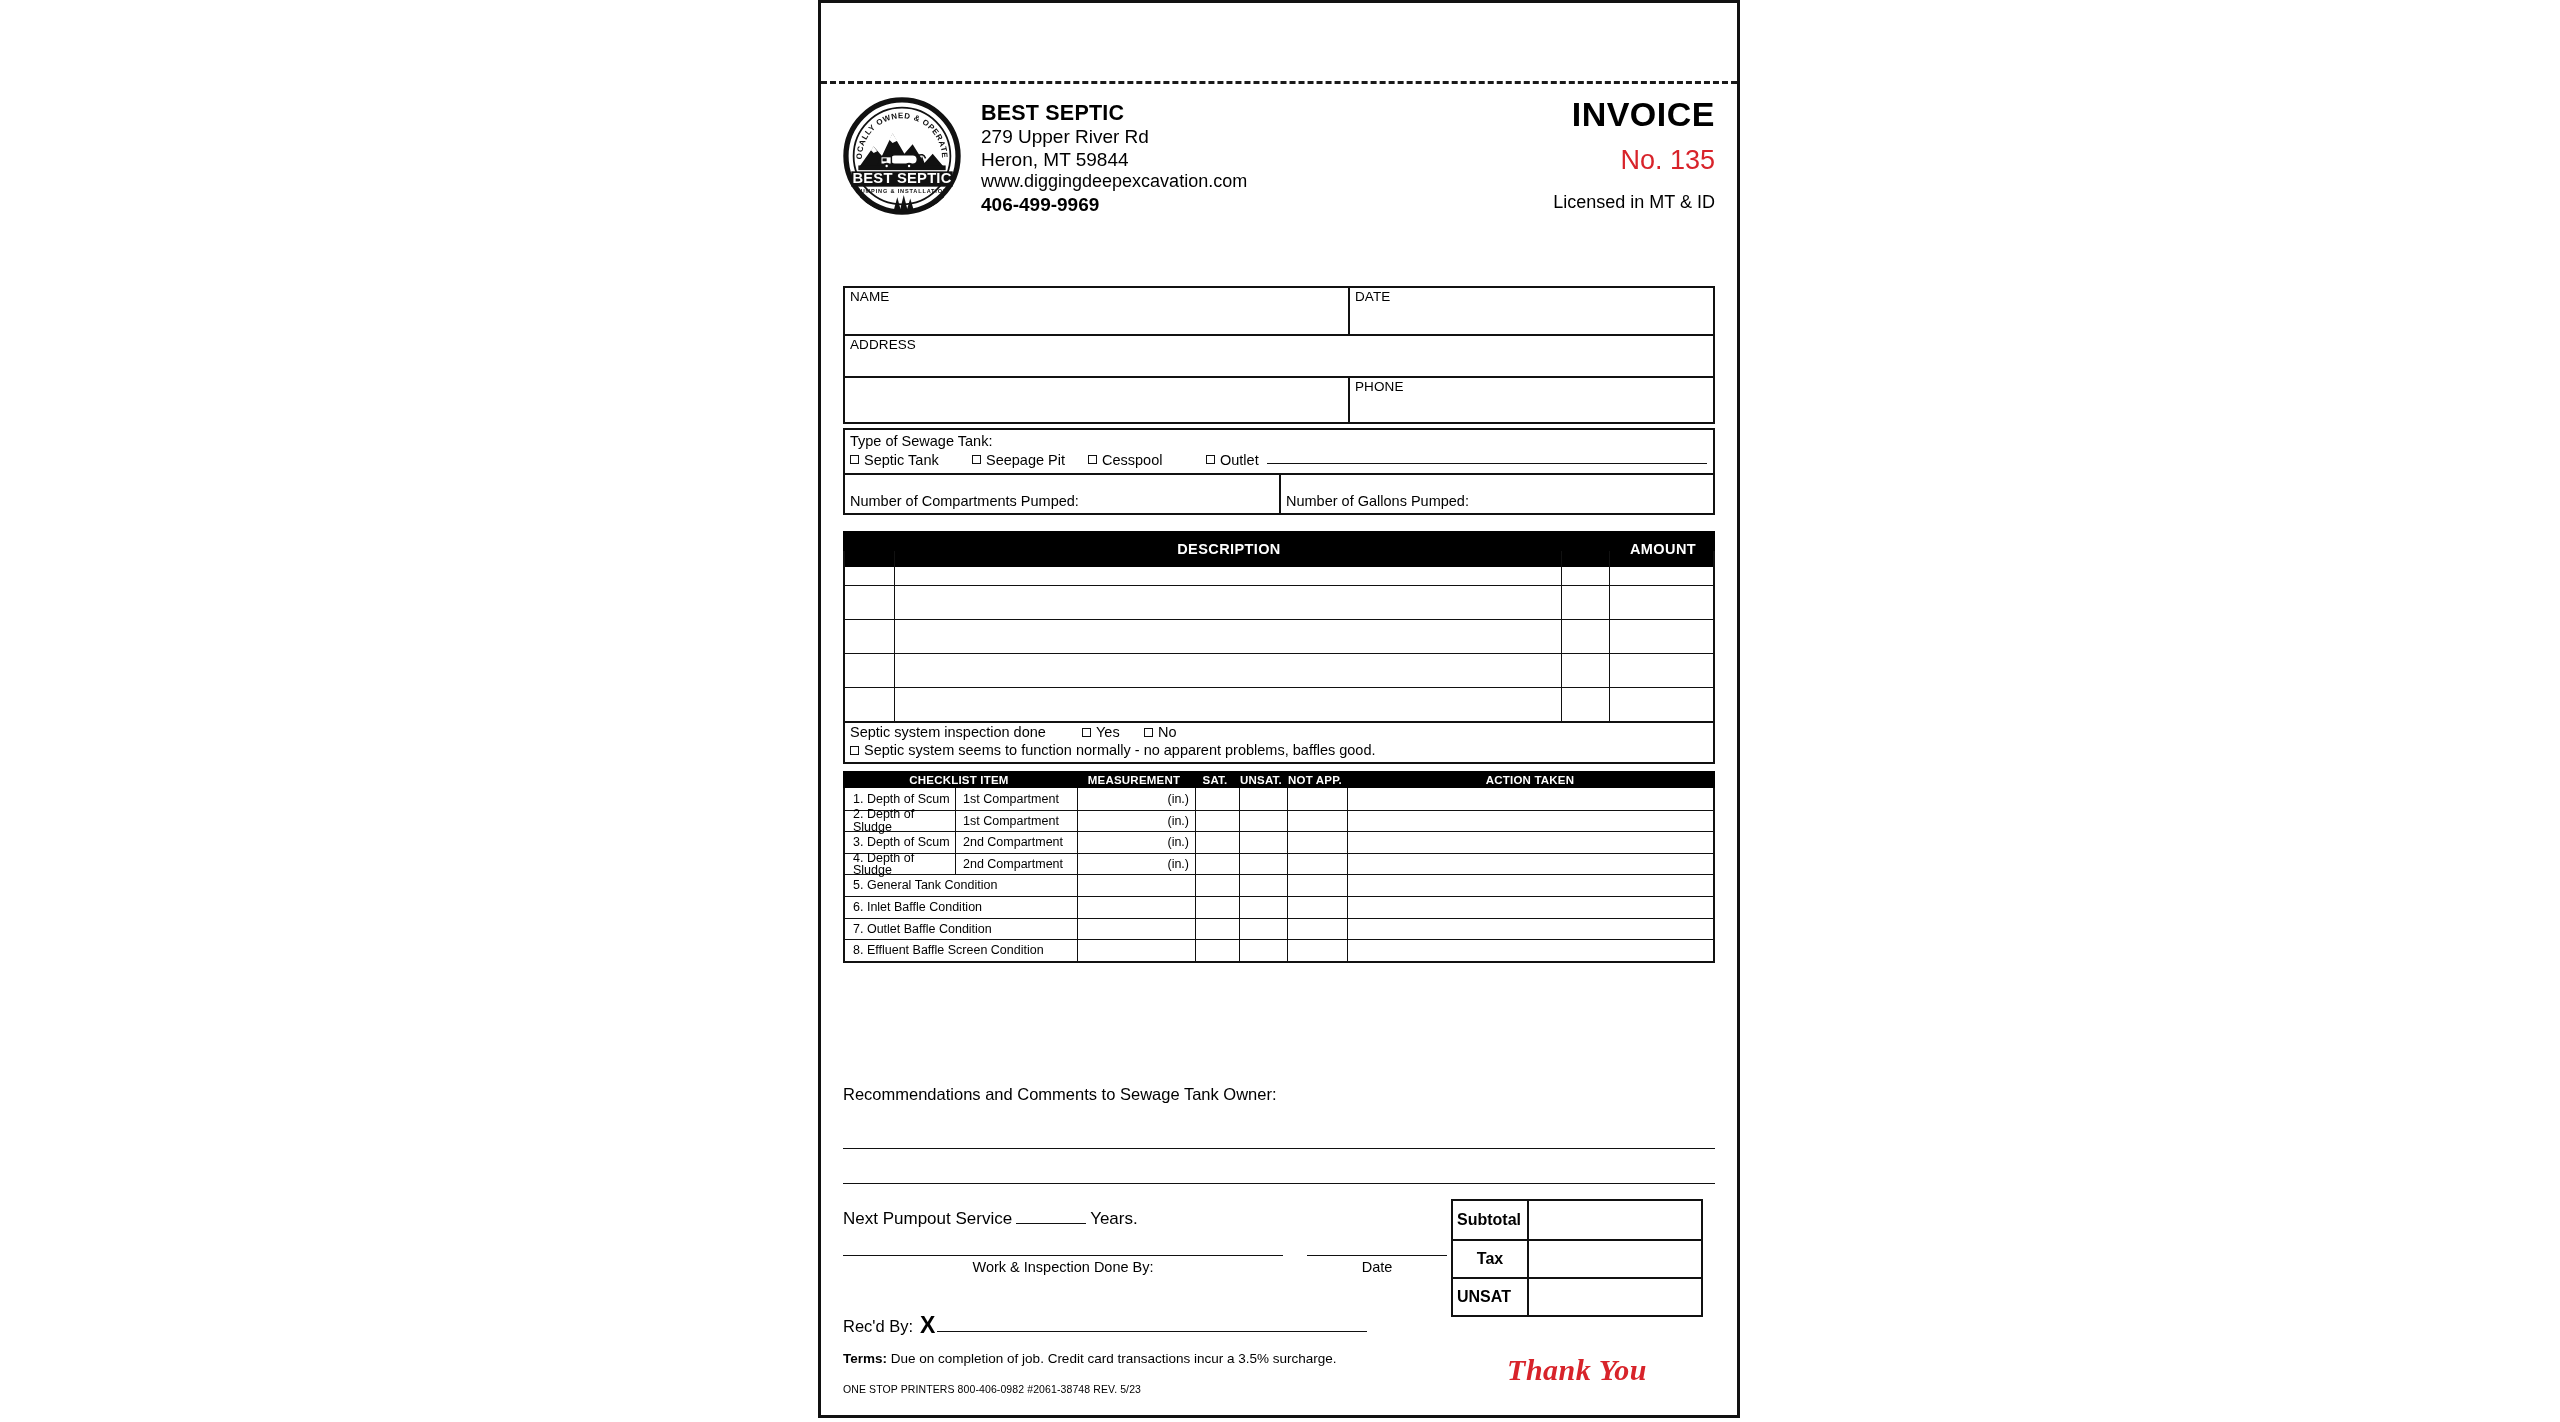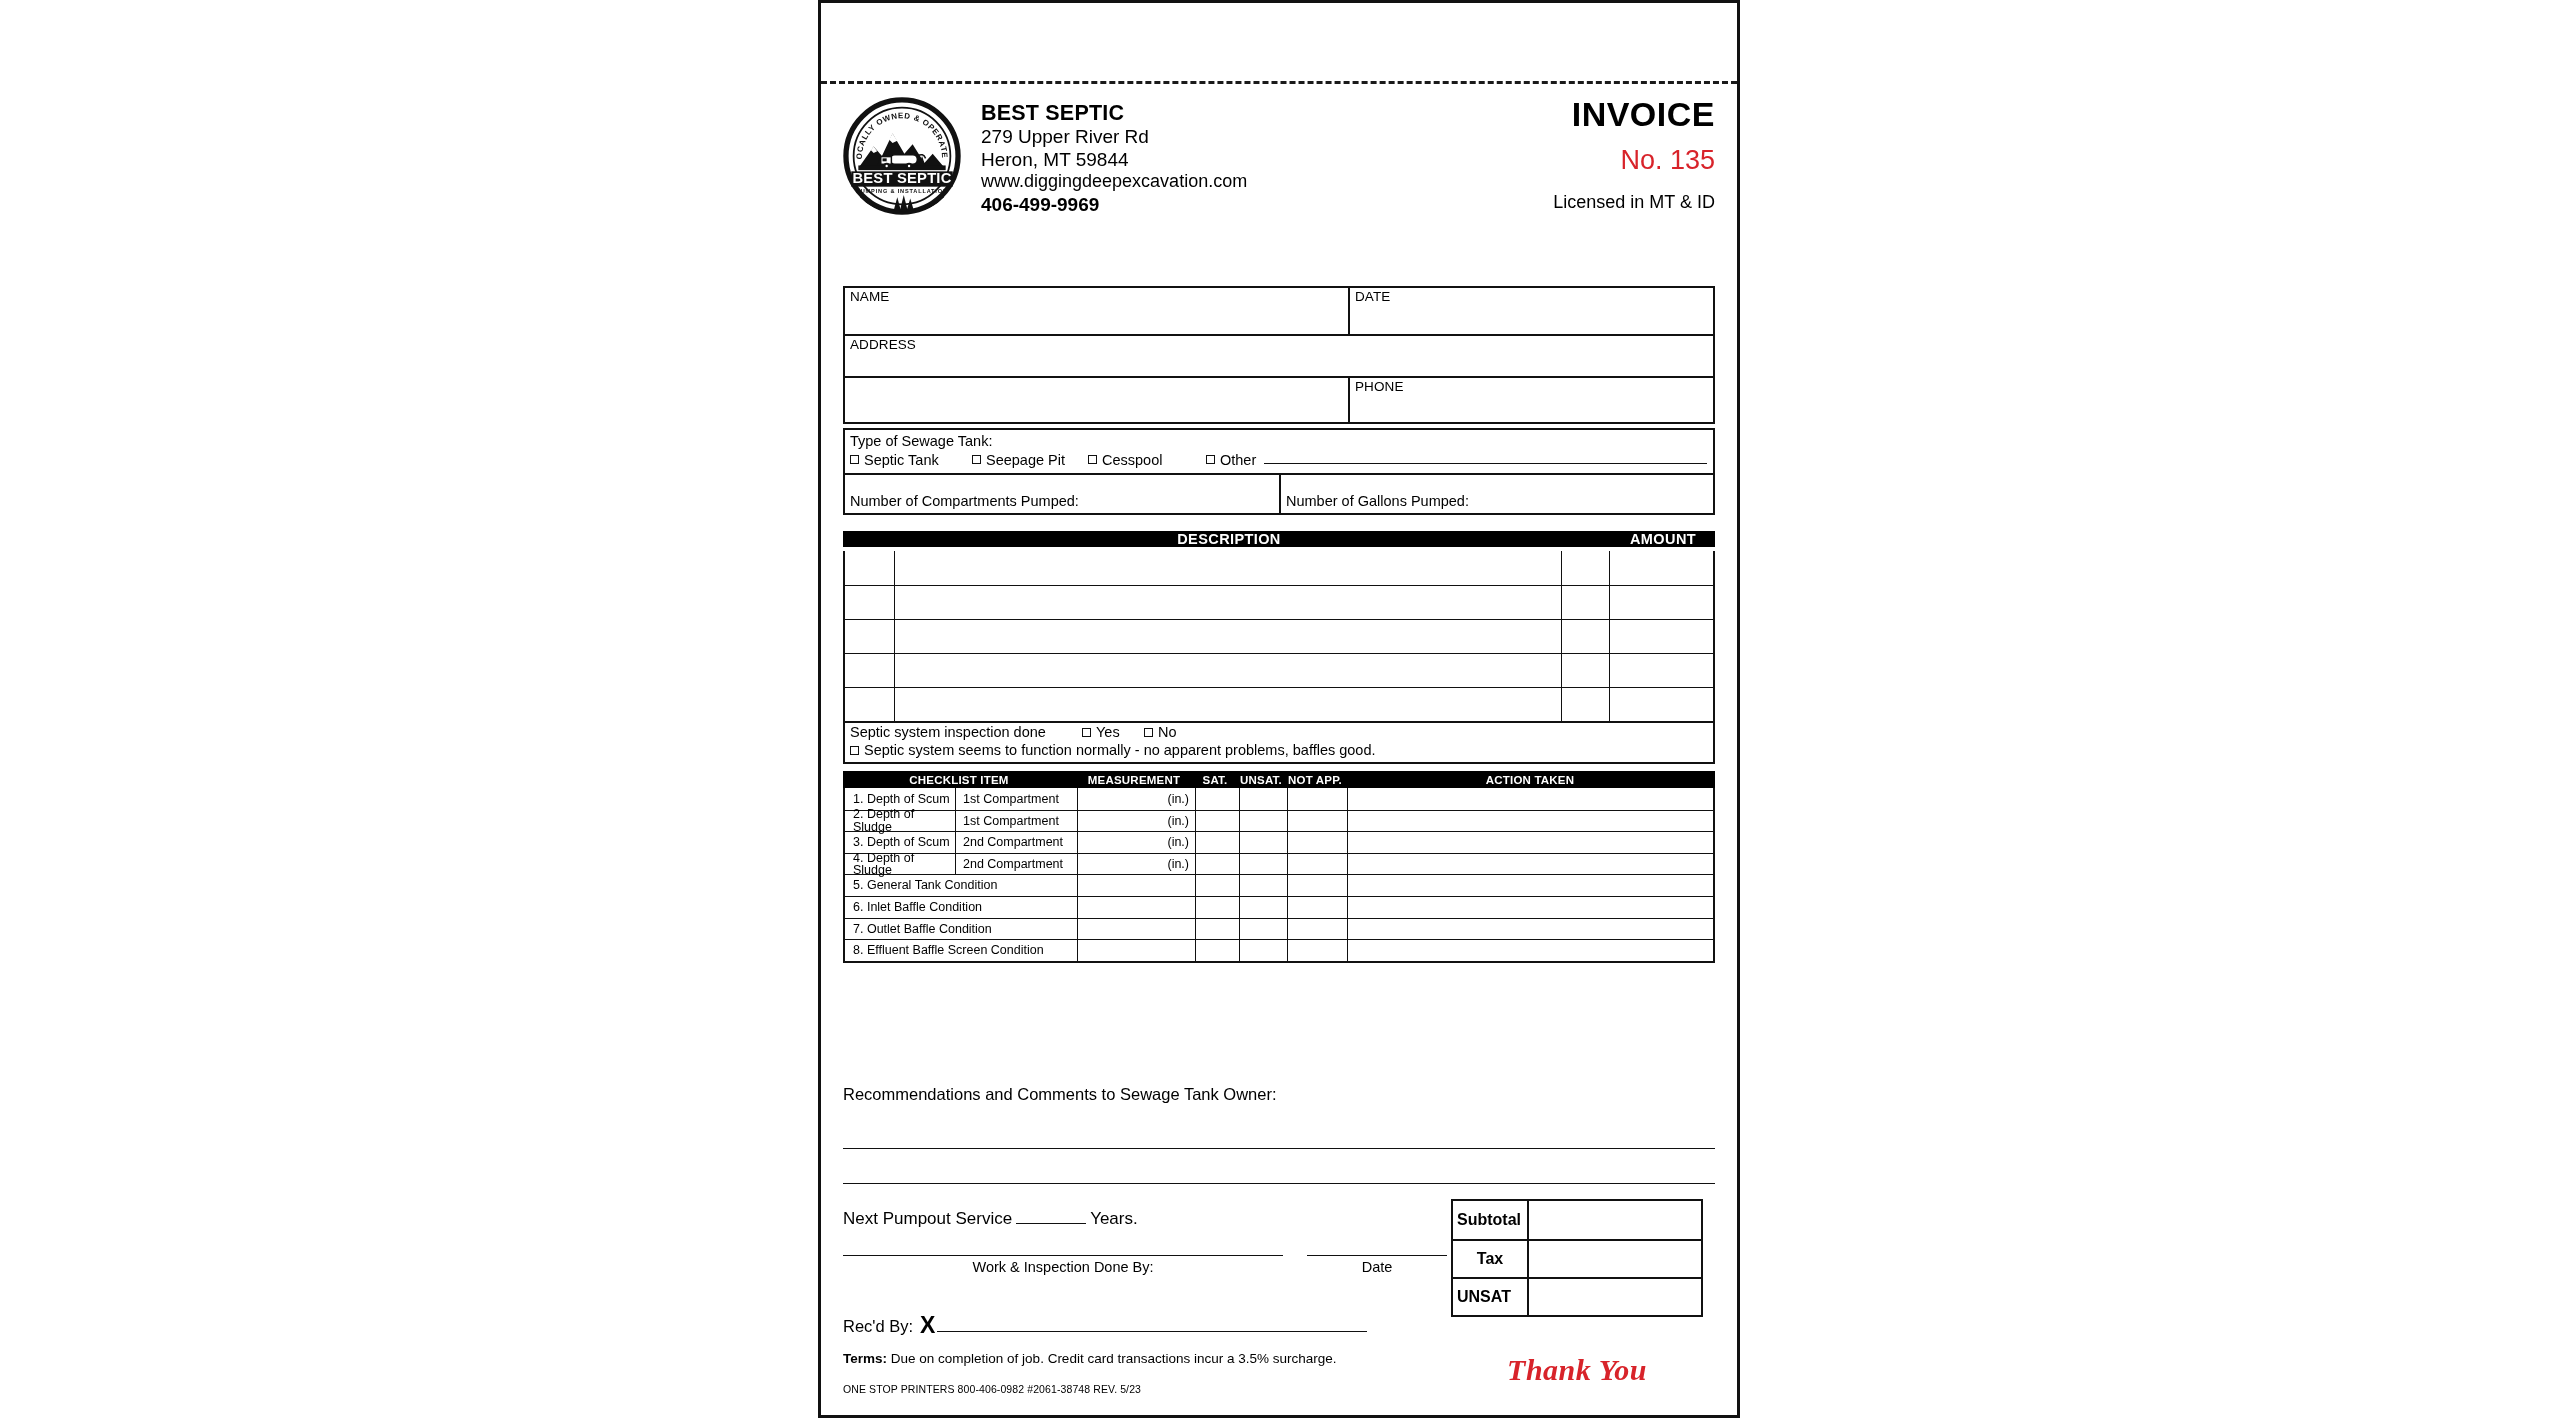--- a/index.html
+++ b/index.html
@@ -94,21 +94,21 @@
     flex: 1 1 auto; border-bottom: 1.5px solid #111;
     margin-left: 8px; margin-bottom: 3px; height: 11px;
   }
   #tank-bottom { display: flex; border-top: 2px solid #111; height: 40px; }
   #tank-bottom .half { flex: 1 1 50%; display: flex; align-items: flex-end; }
   #tank-bottom .half:last-child { border-left: 2px solid #111; }
   #tank-bottom .lbl { font-size: 14.5px; padding: 0 0 4px 5px; }
 
   
   #desc-head {
-    top: 528px; height: 16px; background:#000; color:#fff;
+    top: 528px; height: 36px; background:#000; color:#fff;
     display:flex; align-items:center;
     font-size: 14.5px; font-weight: bold; letter-spacing: .4px;
   }
   #desc-head .dh-qty { flex: 0 0 52px; }
   #desc-head .dh-desc { flex: 1 1 auto; text-align:center; }
   #desc-head .dh-mid { flex: 0 0 48px; }
   #desc-head .dh-amt { flex: 0 0 104px; text-align:center; }
 
   #desc-body { top: 548px; border: 2px solid #111; border-top: none; }
   #desc-body .drow { display: flex; height: 34px; border-top: 1.5px solid #111; }
@@ -320,21 +320,21 @@
           <label class="opt o2">
             <span class="cb"></span>
             <span>Seepage Pit</span>
           </label>
           <label class="opt o3">
             <span class="cb"></span>
             <span>Cesspool</span>
           </label>
           <label class="opt o4">
             <span class="cb"></span>
-            <span>Other</span>
+            <span>Outlet</span>
             <span id="other-line"></span>
           </label>
         </div>
       </div>
       <div id="tank-bottom">
         <div class="half">
           <div class="lbl">Number of Compartments Pumped:</div>
         </div>
         <div class="half">
           <div class="lbl">Number of Gallons Pumped:</div>

